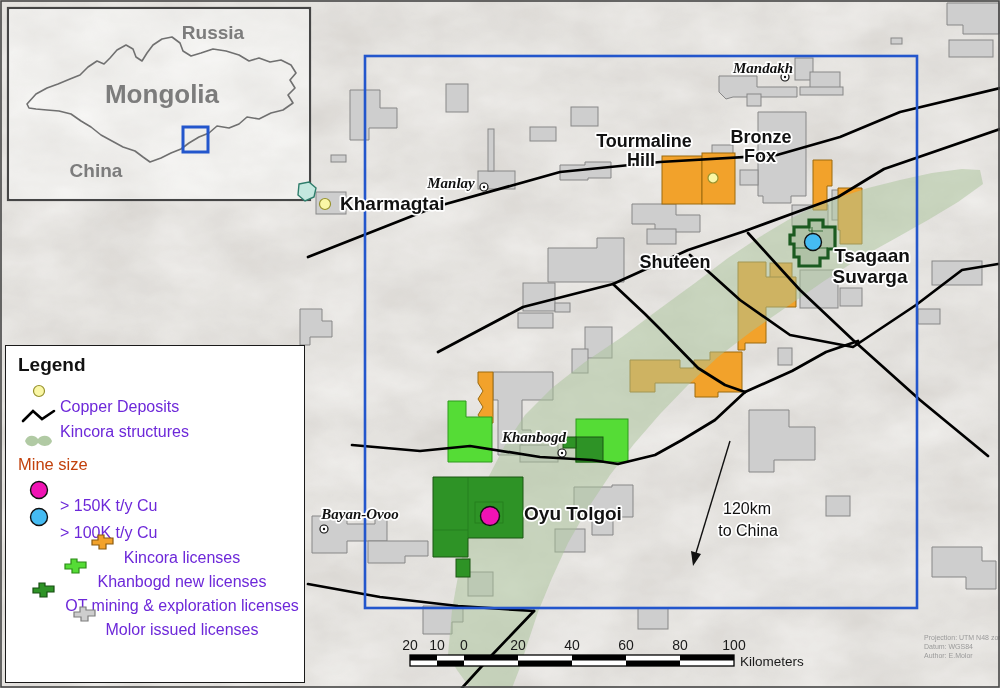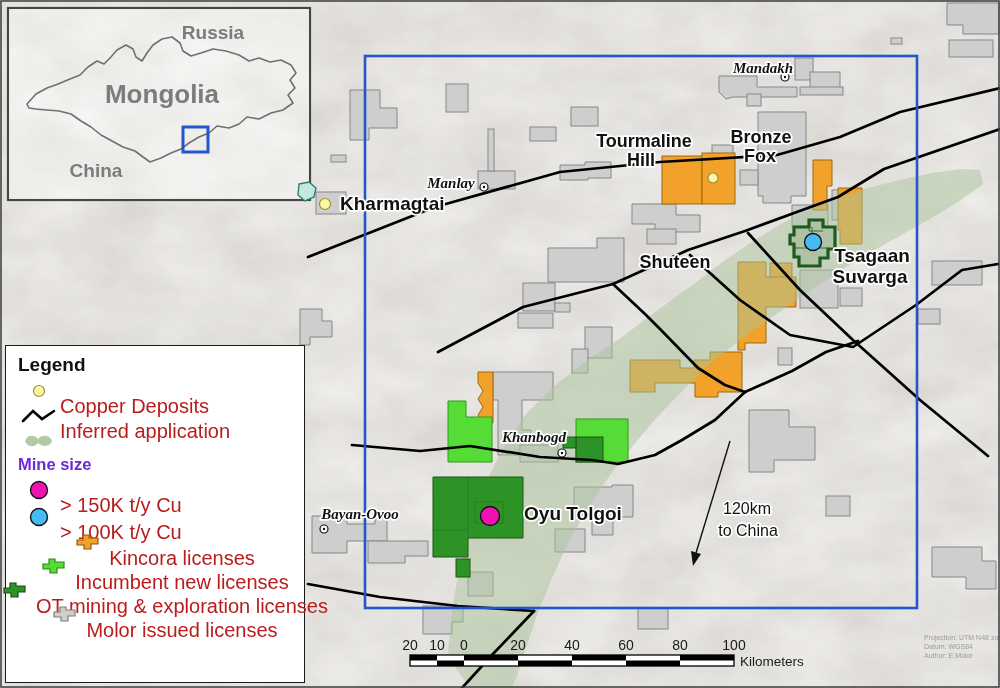--- a/index.html
+++ b/index.html
@@ -17,22 +17,22 @@
   .credit{font-family:"Liberation Sans",sans-serif;font-size:7px;fill:#9a9a9a;}
   .inset-country{font-family:"Liberation Sans",sans-serif;font-weight:bold;fill:#7c7c7c;}
   
   #legend{position:absolute;left:5px;top:345px;width:300px;height:338px;background:#ffffff;
           border:1.6px solid #1a1a1a;box-sizing:border-box;padding:6px 0 4px 12px;z-index:5;}
   .lg-title{font-size:19px;font-weight:bold;color:#111;height:26px;line-height:26px;}
   .lg-row{display:flex;align-items:center;height:25px;}
   .lg-row.mine{height:27px;}
   .lg-row.lic{height:24px;justify-content:center;}
   .lg-ico{width:42px;display:flex;justify-content:center;align-items:center;flex:0 0 42px;}
-  .lg-label{font-size:20px;color:#b91c1c;white-space:nowrap;margin-top:32px;}
-  .lg-sub{font-size:16.5px;font-weight:bold;color:#6d28d9;height:23px;line-height:23px;}
+  .lg-label{font-size:16px;color:#6d28d9;white-space:nowrap;margin-top:32px;}
+  .lg-sub{font-size:16.5px;font-weight:normal;color:#c2410c;height:23px;line-height:23px;}
 </style>
 </head>
 <body>
 
 <div id="stage">
 <svg id="map-svg" width="1000" height="688" viewBox="0 0 1000 688">
   <defs>
     <filter id="terrain" x="-5%" y="-5%" width="110%" height="110%">
       <feTurbulence type="fractalNoise" baseFrequency="0.013 0.022" numOctaves="4" seed="11" result="noise"></feTurbulence>
       <feColorMatrix in="noise" type="luminanceToAlpha" result="alpha"></feColorMatrix>
@@ -246,21 +246,21 @@
     </span>
     <span class="lg-label">Copper Deposits</span>
   </div>
 
   <div class="lg-row">
     <span class="lg-ico">
       <svg width="36" height="16">
             <polyline points="2,13 12,3 21,11 33,3" fill="none" stroke-width="2.6" stroke-linecap="round" stroke="#000000"></polyline>
           </svg>
     </span>
-    <span class="lg-label">Inferred application</span>
+    <span class="lg-label">Kincora structures</span>
   </div>
 
   <div class="lg-row">
     <span class="lg-ico">
       <svg width="32" height="18">
             <path d="M2,9 C4,3 11,2 15,7 C19,2 27,3 29,9 C28,14 20,16 15,11 C11,16 4,15 2,9 Z" stroke="none" opacity="0.9" fill="#A9C49A"></path>
           </svg>
     </span>
   </div>
 
@@ -294,21 +294,21 @@
     <span class="lg-label">Kincora licenses</span>
   </div>
 
 
   <div class="lg-row lic">
     <span class="lg-ico">
       <svg width="24" height="18">
             <path d="M1,7 L7,7 7,2 13,2 13,5 22,5 22,11 15,11 15,16 8,16 8,12 1,12 Z" stroke-width="1.2" fill="#55DC36" stroke="#2B8A17"></path>
           </svg>
     </span>
-    <span class="lg-label">Incumbent new licenses</span>
+    <span class="lg-label">Khanbogd new licenses</span>
   </div>
 
   <div class="lg-row lic">
     <span class="lg-ico">
       <svg width="24" height="18">
             <path d="M1,7 L7,7 7,2 13,2 13,5 22,5 22,11 15,11 15,16 8,16 8,12 1,12 Z" stroke-width="1.2" fill="#2E9326" stroke="#174F12"></path>
           </svg>
     </span>
     <span class="lg-label">OT mining &amp; exploration licenses</span>
   </div>

